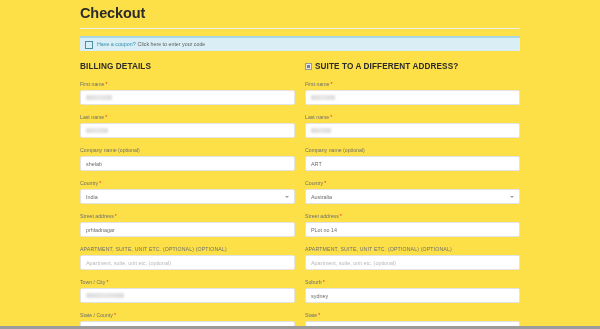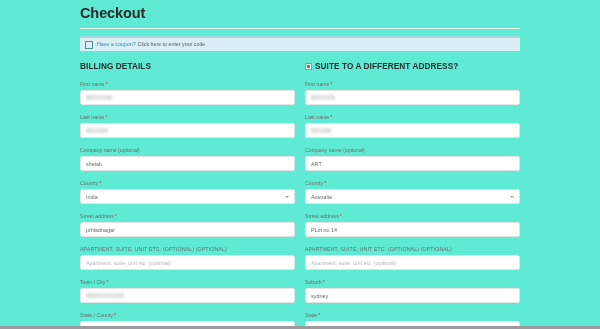--- a/index.html
+++ b/index.html
@@ -14,21 +14,21 @@
     font-family: "Liberation Sans", sans-serif;
     color: #4a4a4a;
     position: relative;
   }
 
   .page {
     position: absolute;
     left: 0; top: 0;
     width: 600px;
     height: 326px;
-    background: #5eead4;
+    background: #fde047;
     overflow: hidden;
   }
 
   .content {
     position: absolute;
     left: 80px;
     top: 0;
     width: 440px;
   }
 

